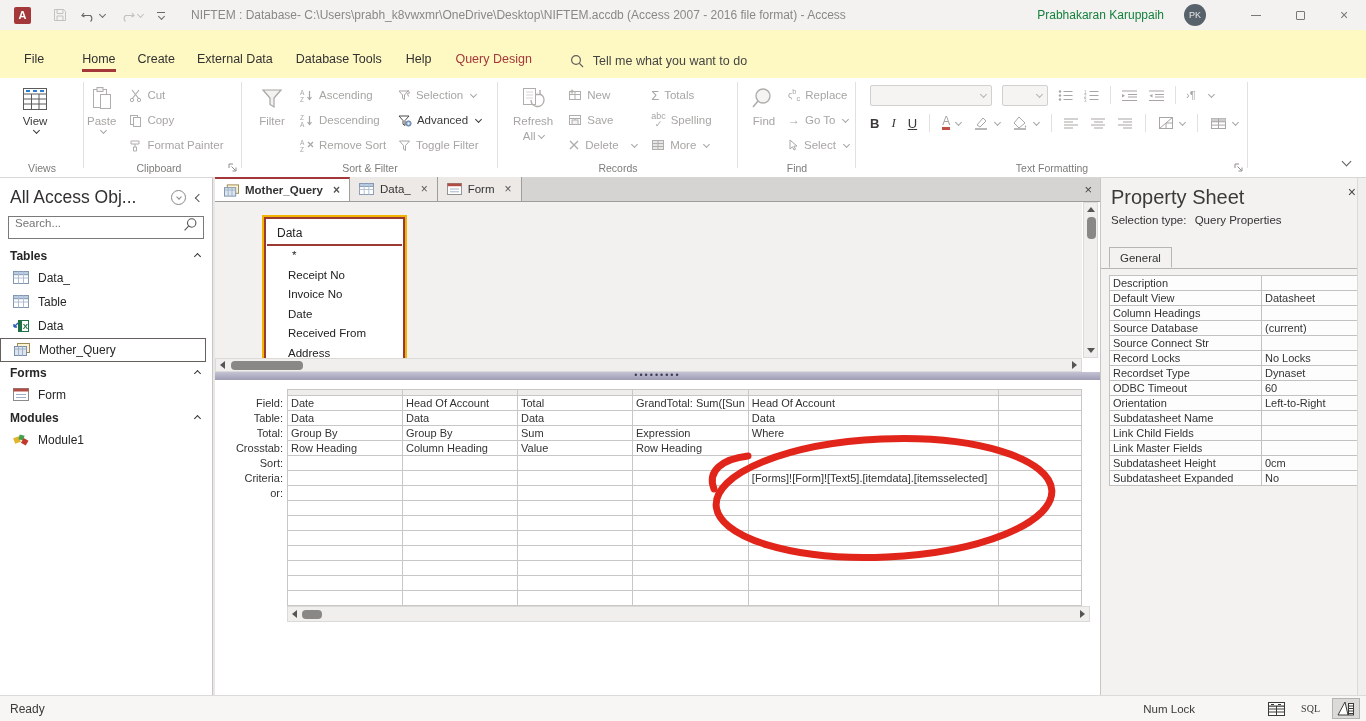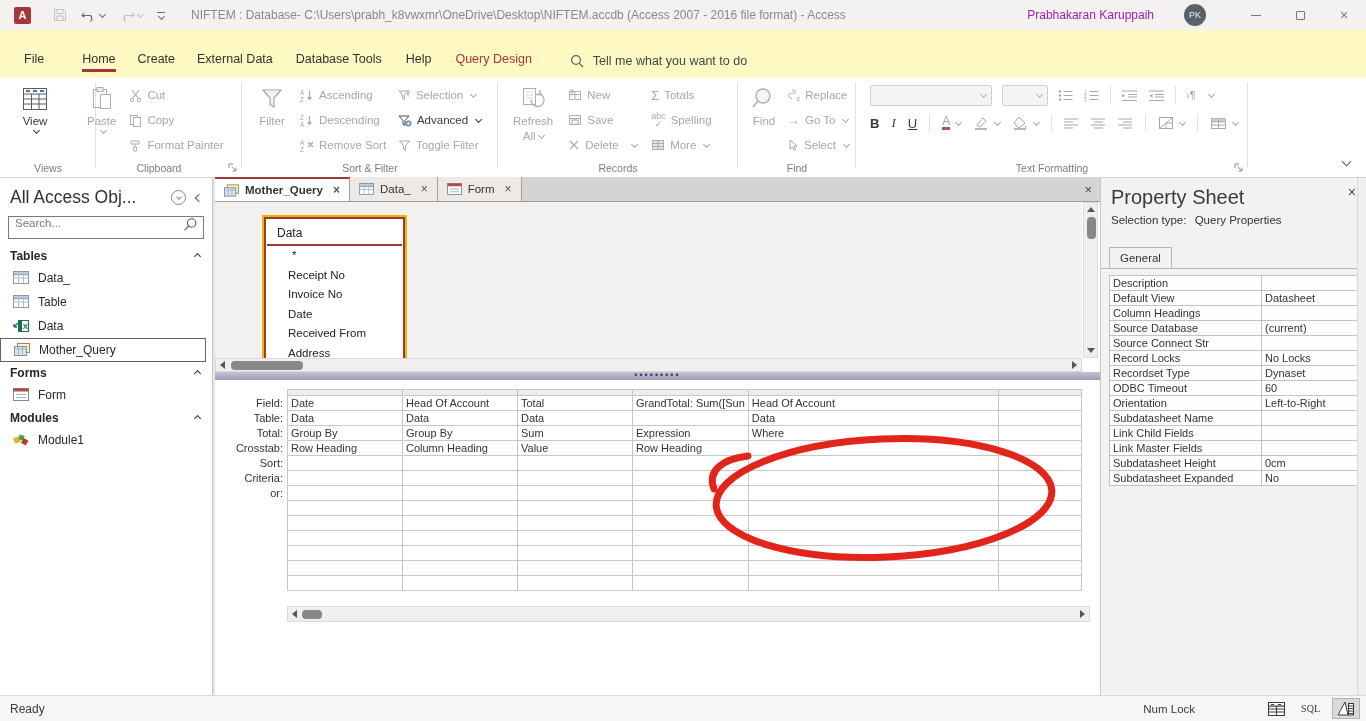--- a/index.html
+++ b/index.html
@@ -16,21 +16,21 @@
   .qat { display:flex; align-items:center; gap:14px; margin-left:22px; color:#8d8b89; }
   .qat .btn { display:flex; align-items:center; font-size:14px; }
   .qat .dis { color:#c3c1bf; }
   .qat .en { color:#6b6967; }
   .chev { display:inline-block; width:5px; height:5px; border-right:1.2px solid currentColor;
     border-bottom:1.2px solid currentColor; transform:rotate(45deg); margin-left:3px; margin-top:-2px; }
   .chev-up { display:inline-block; width:5px; height:5px; border-left:1.2px solid currentColor;
     border-top:1.2px solid currentColor; transform:rotate(45deg); }
   #window-title { font-size:12px; color:#8a8886; margin-left:26px; white-space:nowrap; }
   #title-right { position:absolute; right:0; top:0; height:30px; display:flex; align-items:center; }
-  #user-name { font-size:12px; color:#a21caf; margin-right:30px; }
+  #user-name { font-size:12px; color:#15803d; margin-right:20px; }
   #avatar { width:22px; height:22px; border-radius:50%; background:#57626a; color:#e8e8e8;
     font-size:9px; display:flex; align-items:center; justify-content:center; margin-right:28px;text-align:center; }
   .winbtn { width:44px; height:30px; display:flex; align-items:center; justify-content:center; color:#7a7876; }
   .min-glyph { width:10px; height:1px; background:#7a7876; }
   .max-glyph { width:9px; height:9px; border:1px solid #7a7876; border-radius:1px; }
   .close-glyph { font-size:14px; line-height:1; }
 
   
   #menubar { position:absolute; left:0; top:30px; width:1366px; height:48px; background:#fef9c3;
     display:flex; align-items:flex-end; padding-bottom:0; }
@@ -205,21 +205,21 @@
     <svg class="ic" width="14" height="14" viewBox="0 0 14 14">
         <circle cx="6" cy="6" r="4.4" fill="none" stroke="#605e5c" stroke-width="1.2"></circle>
         <path d="M9.4 9.4 L13 13" stroke="#605e5c" stroke-width="1.2"></path>
       </svg>
     <span>Tell me what you want to do</span>
   </span>
 </div>
 
 <div id="ribbon">
 
-  <div class="rgroup" style="left:0; width:96px;">
+  <div class="rgroup" style="left:0; width:84px;">
     <div class="bigbtn en" style="margin-left:10px;">
       <svg class="ic" width="28" height="26" viewBox="0 0 28 26">
         <rect x="2.5" y="2.5" width="23" height="21" fill="#fff" stroke="#5b5b5b"></rect>
         <rect x="3" y="3" width="22" height="4" fill="#fff"></rect>
         <path d="M5 5h4 M12 5h4 M19 5h4" stroke="#2b7cd3" stroke-width="2"></path>
         <path d="M3 8h22 M3 13h22 M3 18h22 M10.5 8v15.5 M18 8v15.5" stroke="#5b5b5b"></path>
       </svg>
       <span>View</span>
       <span class="chev"></span>
     </div>
@@ -725,20 +725,28 @@
               <td></td>
               <td></td>
               <td></td>
               <td></td>
         </tr>
         <tr>
           <td></td>
               <td></td>
               <td></td>
               <td></td>
+          <td>[Forms]![Form]![Text5].[itemdata].[itemsselected]</td>
+          <td></td>
+        </tr>
+        <tr>
+          <td></td>
+              <td></td>
+              <td></td>
+              <td></td>
               <td></td>
               <td></td>
         </tr>
         <tr>
               <td></td>
               <td></td>
               <td></td>
               <td></td>
               <td></td>
               <td></td>

